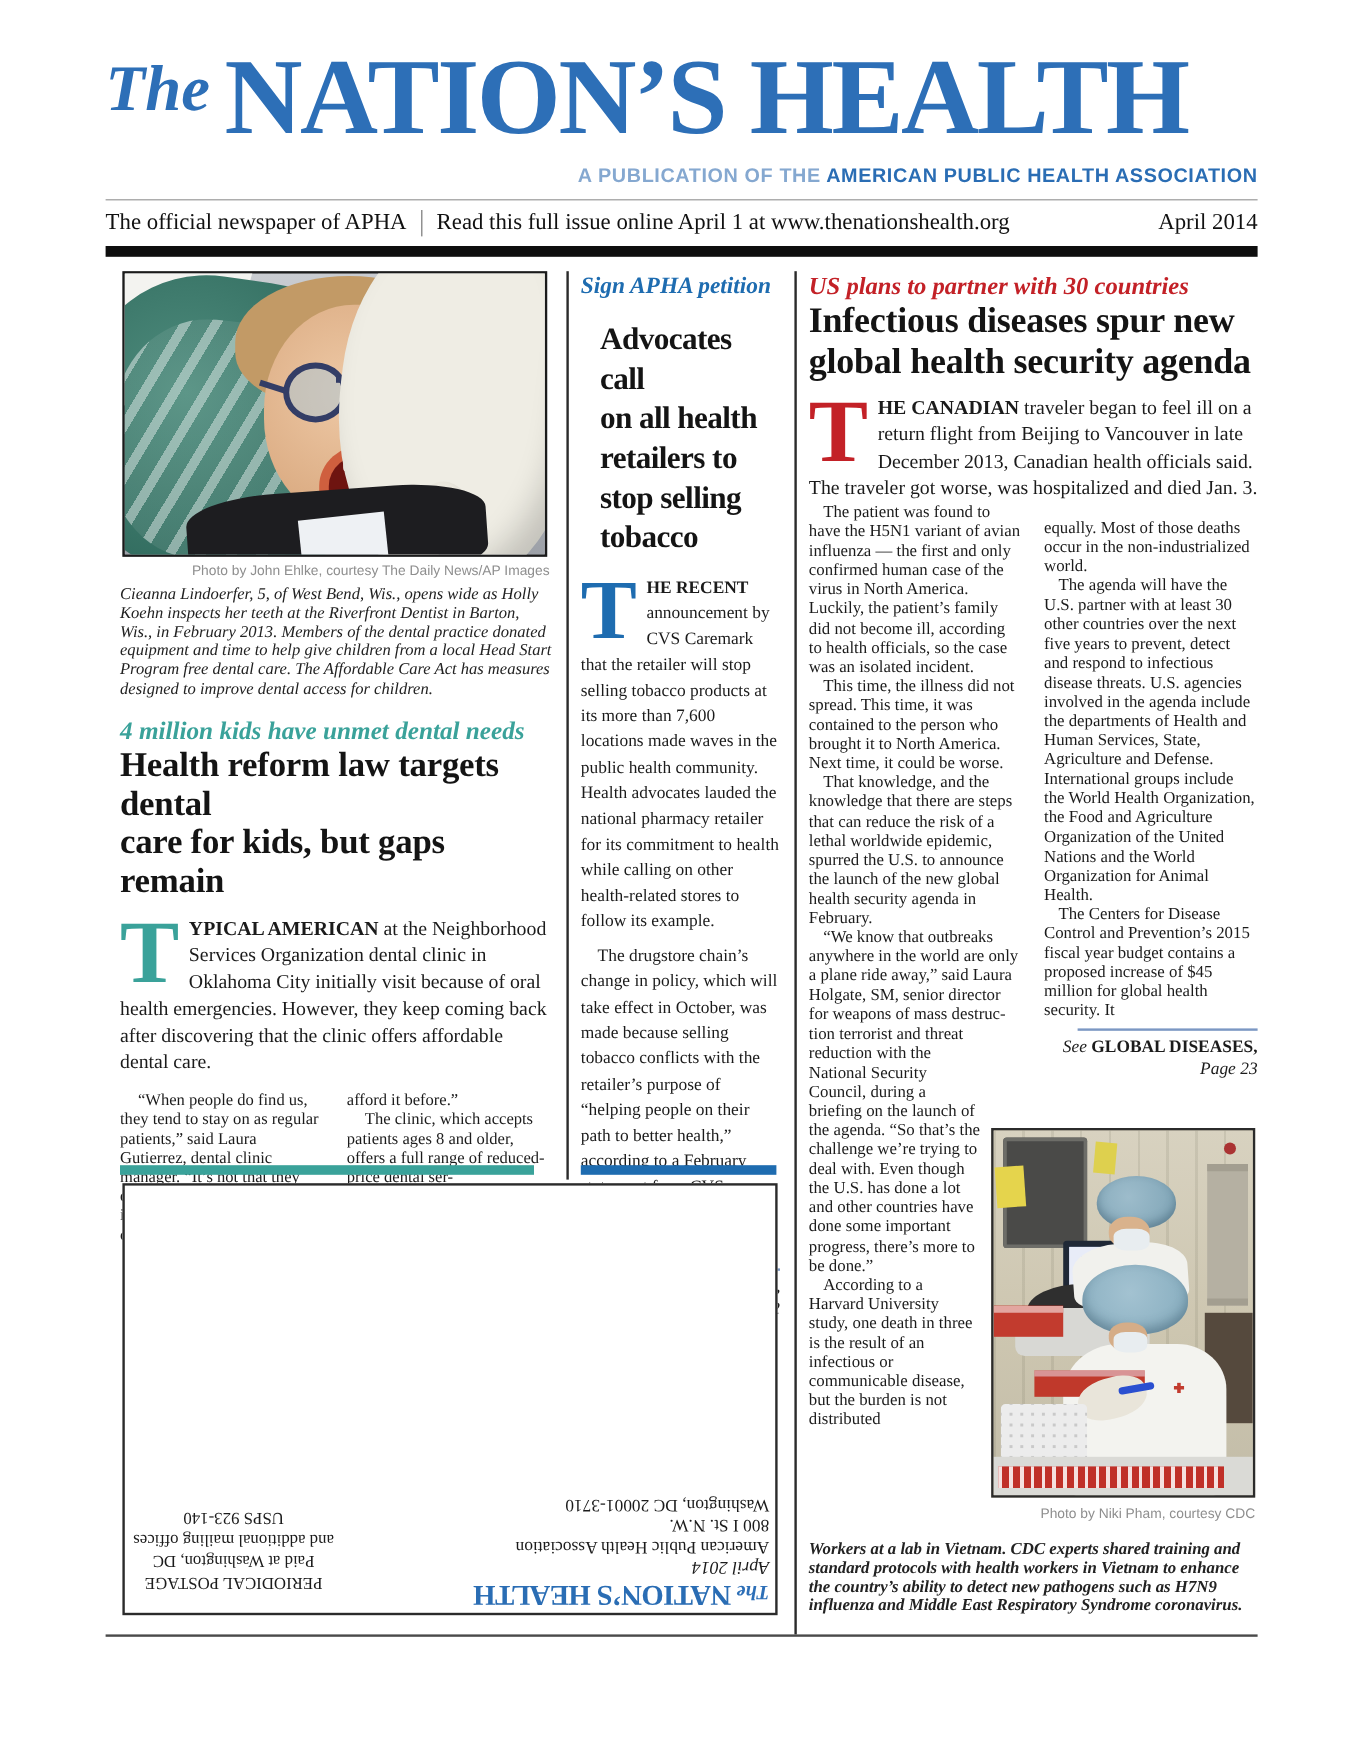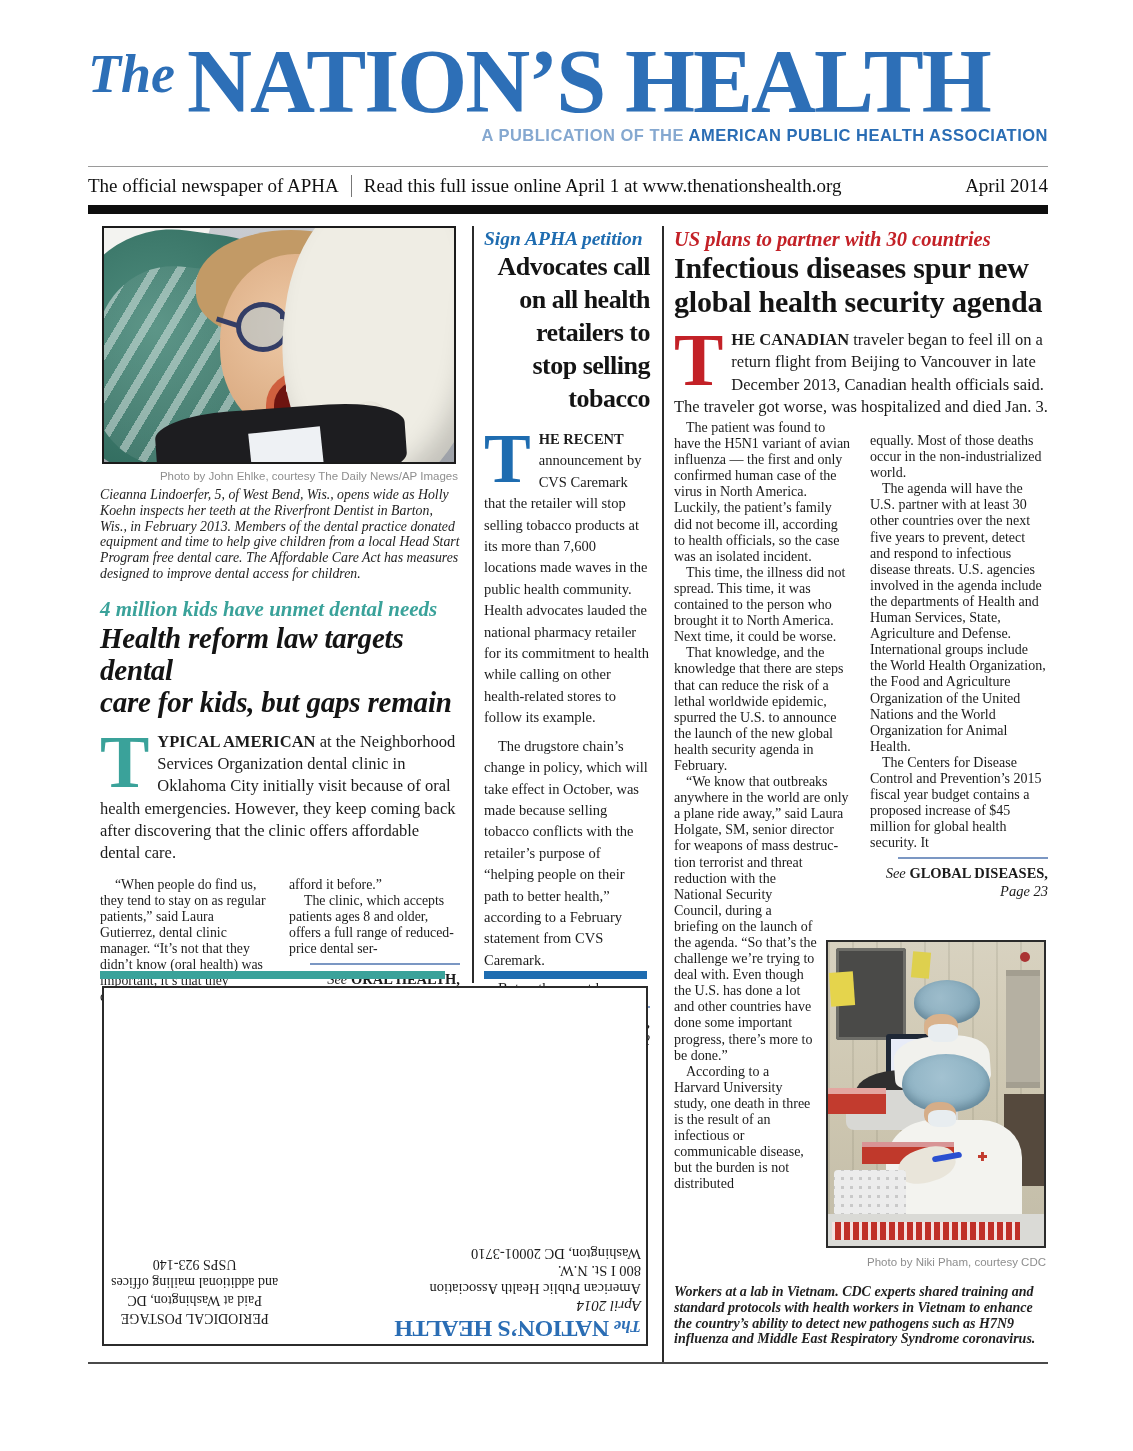--- a/index.html
+++ b/index.html
@@ -5,21 +5,21 @@
   html,body{margin:0;padding:0;background:#ffffff;}
   .page{position:relative;width:1133px;height:1451px;background:#fff;overflow:hidden;
         font-family:"Liberation Serif",serif;color:#1b1b1b;}
 
   
   .masthead{position:absolute;left:88px;top:38px;width:960px;}
   .mast-title{display:flex;align-items:flex-start;}
   .mast-the{font-style:italic;font-weight:bold;font-size:54px;line-height:60px;color:#2d6fb7;margin:6px 12px 0 0;}
   .mast-big{font-weight:bold;font-size:90px;line-height:88px;letter-spacing:-2px;color:#2d6fb7;white-space:nowrap;}
   .tagline{text-align:right;font-family:"Liberation Sans",sans-serif;font-weight:bold;
-           font-size:16.5px;letter-spacing:0.5px;margin-top:0px;}
+           font-size:16.5px;letter-spacing:0.5px;margin-top:12px;}
   .tag-light{color:#85a8d0;}
   .tag-dark{color:#2a6db4;}
 
   
   .dateline{position:absolute;left:88px;top:166px;width:960px;border-top:1px solid #9a9a9a;
             padding-top:8px;font-size:19px;display:flex;align-items:center;color:#111;}
   .date-sep{display:inline-block;width:1px;height:22px;background:#777;margin:0 12px;}
   .date-right{margin-left:auto;}
   .black-bar{position:absolute;left:88px;top:205px;width:960px;height:9px;background:#0e0e0e;}
 
@@ -206,21 +206,21 @@
         <div class="d-teeth"></div>
         <div class="d-tongue"></div>
         <div class="d-glove"></div>
         <div class="d-finger"></div>
         <div class="d-shirt"></div>
         <div class="d-bib"></div>
       </div>
       <div class="credit">Photo by John Ehlke, courtesy The Daily News/AP Images</div>
       <div class="caption">Cieanna Lindoerfer, 5, of West Bend, Wis., opens wide as Holly Koehn inspects her teeth at the Riverfront Dentist in Barton, Wis., in February 2013. Members of the dental practice donated equipment and time to help give children from a local Head Start Program free dental care. The Affordable Care Act has measures designed to improve dental access for children.</div>
       <div class="kicker">4 million kids have unmet dental needs</div>
-      <h1 class="headline" style="margin:0;font-style:italic;">Health reform law targets dental
+      <h1 class="headline" style="margin:0;">Health reform law targets dental
 care for kids, but gaps remain</h1>
       <p class="lead" style="margin:13px 0 0;"><span class="dropcap">T</span><b>YPICAL AMERICAN</b><span> at the Neighborhood Services Organization dental clinic in Oklahoma City initially visit because of oral health emergencies. However, they keep coming back after discovering that the clinic offers affordable dental care.</span></p>
       <div class="left-cols">
         <div class="lcol col-a">
             <p>“When people do find us, they tend to stay on as regular patients,” said Laura Gutierrez, dental clinic manager. “It’s not that they didn’t know (oral health) was important, it’s that they couldn’t</p>
           </div>
         <div class="lcol col-b">
           <div>
               <p>afford it before.”</p>
               <p>The clinic, which accepts patients ages 8 and older, offers a full range of reduced-price dental ser-</p>
@@ -229,21 +229,21 @@
             <div class="jump-rule"></div>
             <span class="see">See </span><span class="ref">ORAL HEALTH,</span><br>
             <span class="pg">Page 18</span>
           </div>
         </div>
       </div>
     </section>
 
     <section class="col-mid">
       <div class="kicker">Sign APHA petition</div>
-      <h1 class="headline" style="margin:0;text-align:right;">Advocates call
+      <h1 class="headline" style="margin:16px;">Advocates call
 on all health
 retailers to
 stop selling
 tobacco</h1>
       <p class="lead" style="margin:14px 0 0;"><span class="dropcap">T</span><b>HE RECENT</b><span> announcement by CVS Caremark that the retailer will stop selling tobacco products at its more than 7,600 locations made waves in the public health community. Health advocates lauded the national pharmacy retailer for its commitment to health while calling on other health-related stores to follow its example.</span></p>
       <div class="mid-paras">
           <p>The drugstore chain’s change in policy, which will take effect in October, was made because selling tobacco conflicts with the retailer’s purpose of “helping people on their path to better health,” according to a February statement from CVS Caremark.</p>
           <p>But as the countdown</p>
         </div>
       <div class="jump">

